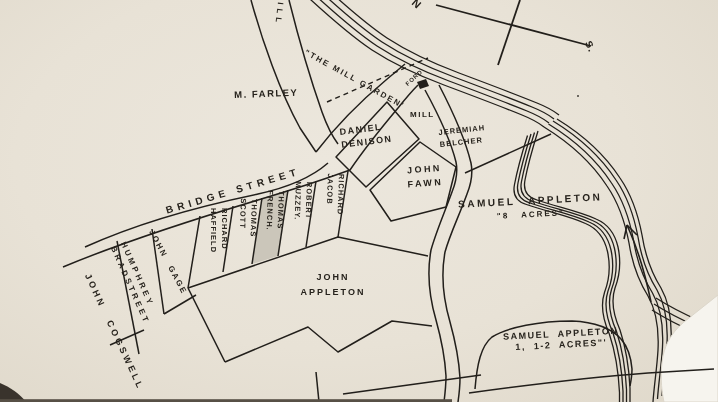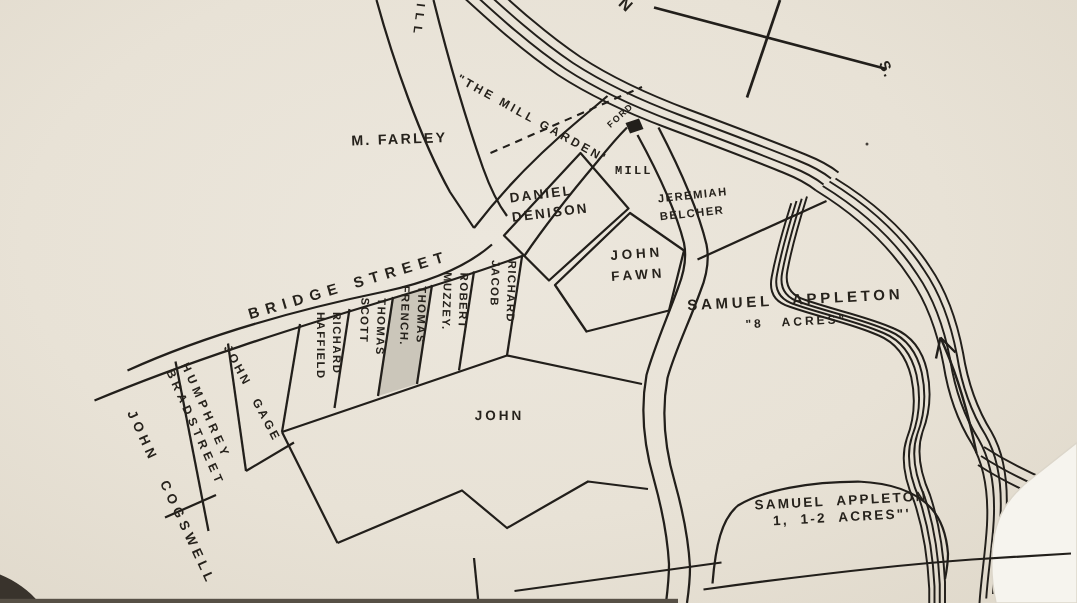--- a/index.html
+++ b/index.html
@@ -9,21 +9,21 @@
     font-family:"Liberation Sans", sans-serif;
   }
   #map svg{position:absolute;left:0;top:0;}
   .lbl{
     position:absolute;font-weight:700;color:#26221c;white-space:nowrap;
     transform-origin:left top;letter-spacing:1px;font-size:8px;line-height:11px;
   }
   .l-farley{left:234px;top:89px;font-size:9.5px;letter-spacing:1.5px;transform:rotate(-2deg);}
   .l-garden{left:308px;top:47px;font-size:8px;letter-spacing:2px;transform:rotate(29deg);}
   .l-ford{left:403px;top:81px;font-size:6px;letter-spacing:1px;transform:rotate(-42deg);}
-  .l-mill{left:410px;top:109px;font-size:8px;letter-spacing:1.5px;font-family:Liberation Mono, monospace;}
+  .l-mill{left:410px;top:109px;font-size:8px;letter-spacing:1.5px;}
   .l-denison{left:339px;top:126px;font-size:9px;letter-spacing:1.5px;line-height:13px;transform:rotate(-7deg);}
   .l-belcher{left:438px;top:127px;font-size:7.5px;letter-spacing:1px;line-height:12px;transform:rotate(-6deg);}
   .l-fawn{left:398px;top:164px;width:52px;text-align:center;font-size:9px;letter-spacing:2.5px;line-height:14px;transform:rotate(-4deg);}
   .l-bridge{left:166px;top:205px;font-size:10px;letter-spacing:4.5px;transform:rotate(-16.5deg);transform-origin:left center;}
   .l-ill{left:286px;top:3px;font-size:8px;letter-spacing:4px;transform:rotate(97deg);}
   .lot{font-size:7.5px;letter-spacing:1px;line-height:11px;transform:rotate(92deg);}
   .l-jacob{left:347px;top:174px;}
   .l-muzzey{left:315px;top:182px;}
   .l-french{left:287px;top:191px;}
   .l-scott{left:260px;top:199px;}
@@ -189,20 +189,21 @@
 
   <div class="lbl l-bradstreet">
     <div>HUMPHREY</div>
     <div>BRADSTREET</div>
   </div>
 
   <div class="lbl l-cogswell">JOHN COGSWELL</div>
 
   <div class="lbl l-jappleton">
     <div>JOHN</div>
+    <div>APPLETON</div>
   </div>
 
   <div class="lbl l-sam8">
     <div>SAMUEL APPLETON</div>
     <div class="sub">"8 ACRES"</div>
   </div>
 
   <div class="lbl l-sam15">
     <div>SAMUEL APPLETON</div>
     <div>1, 1-2 ACRES"'</div>

